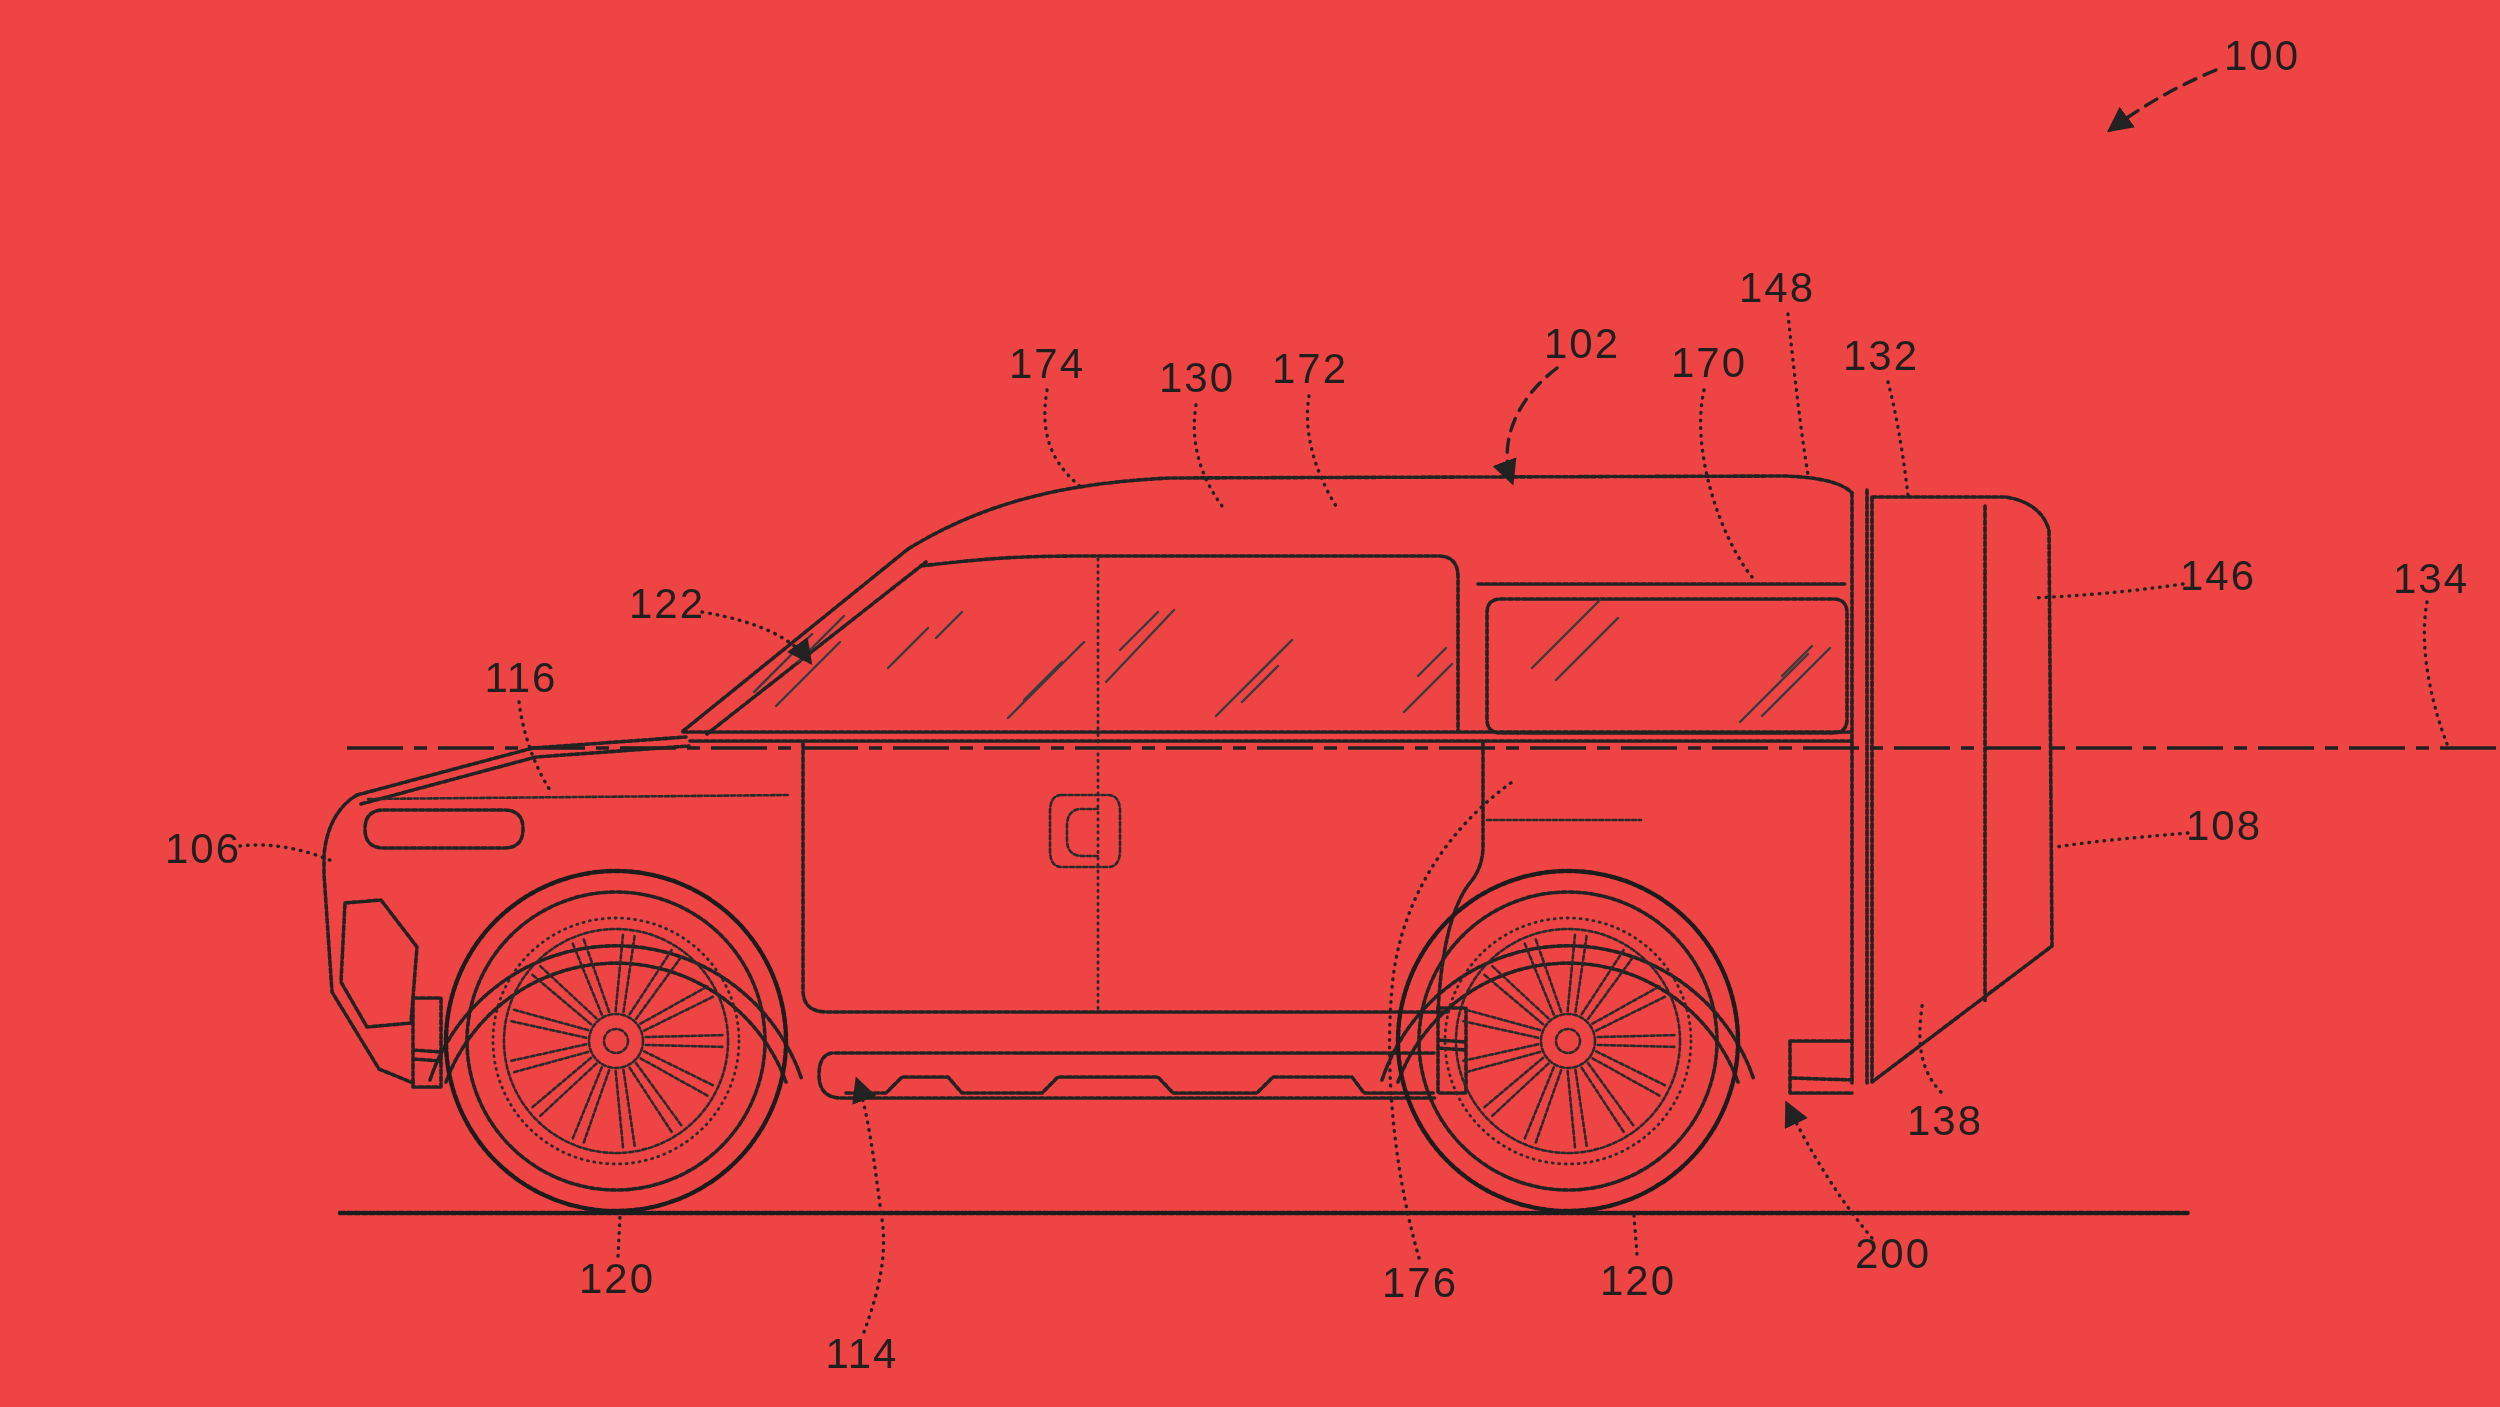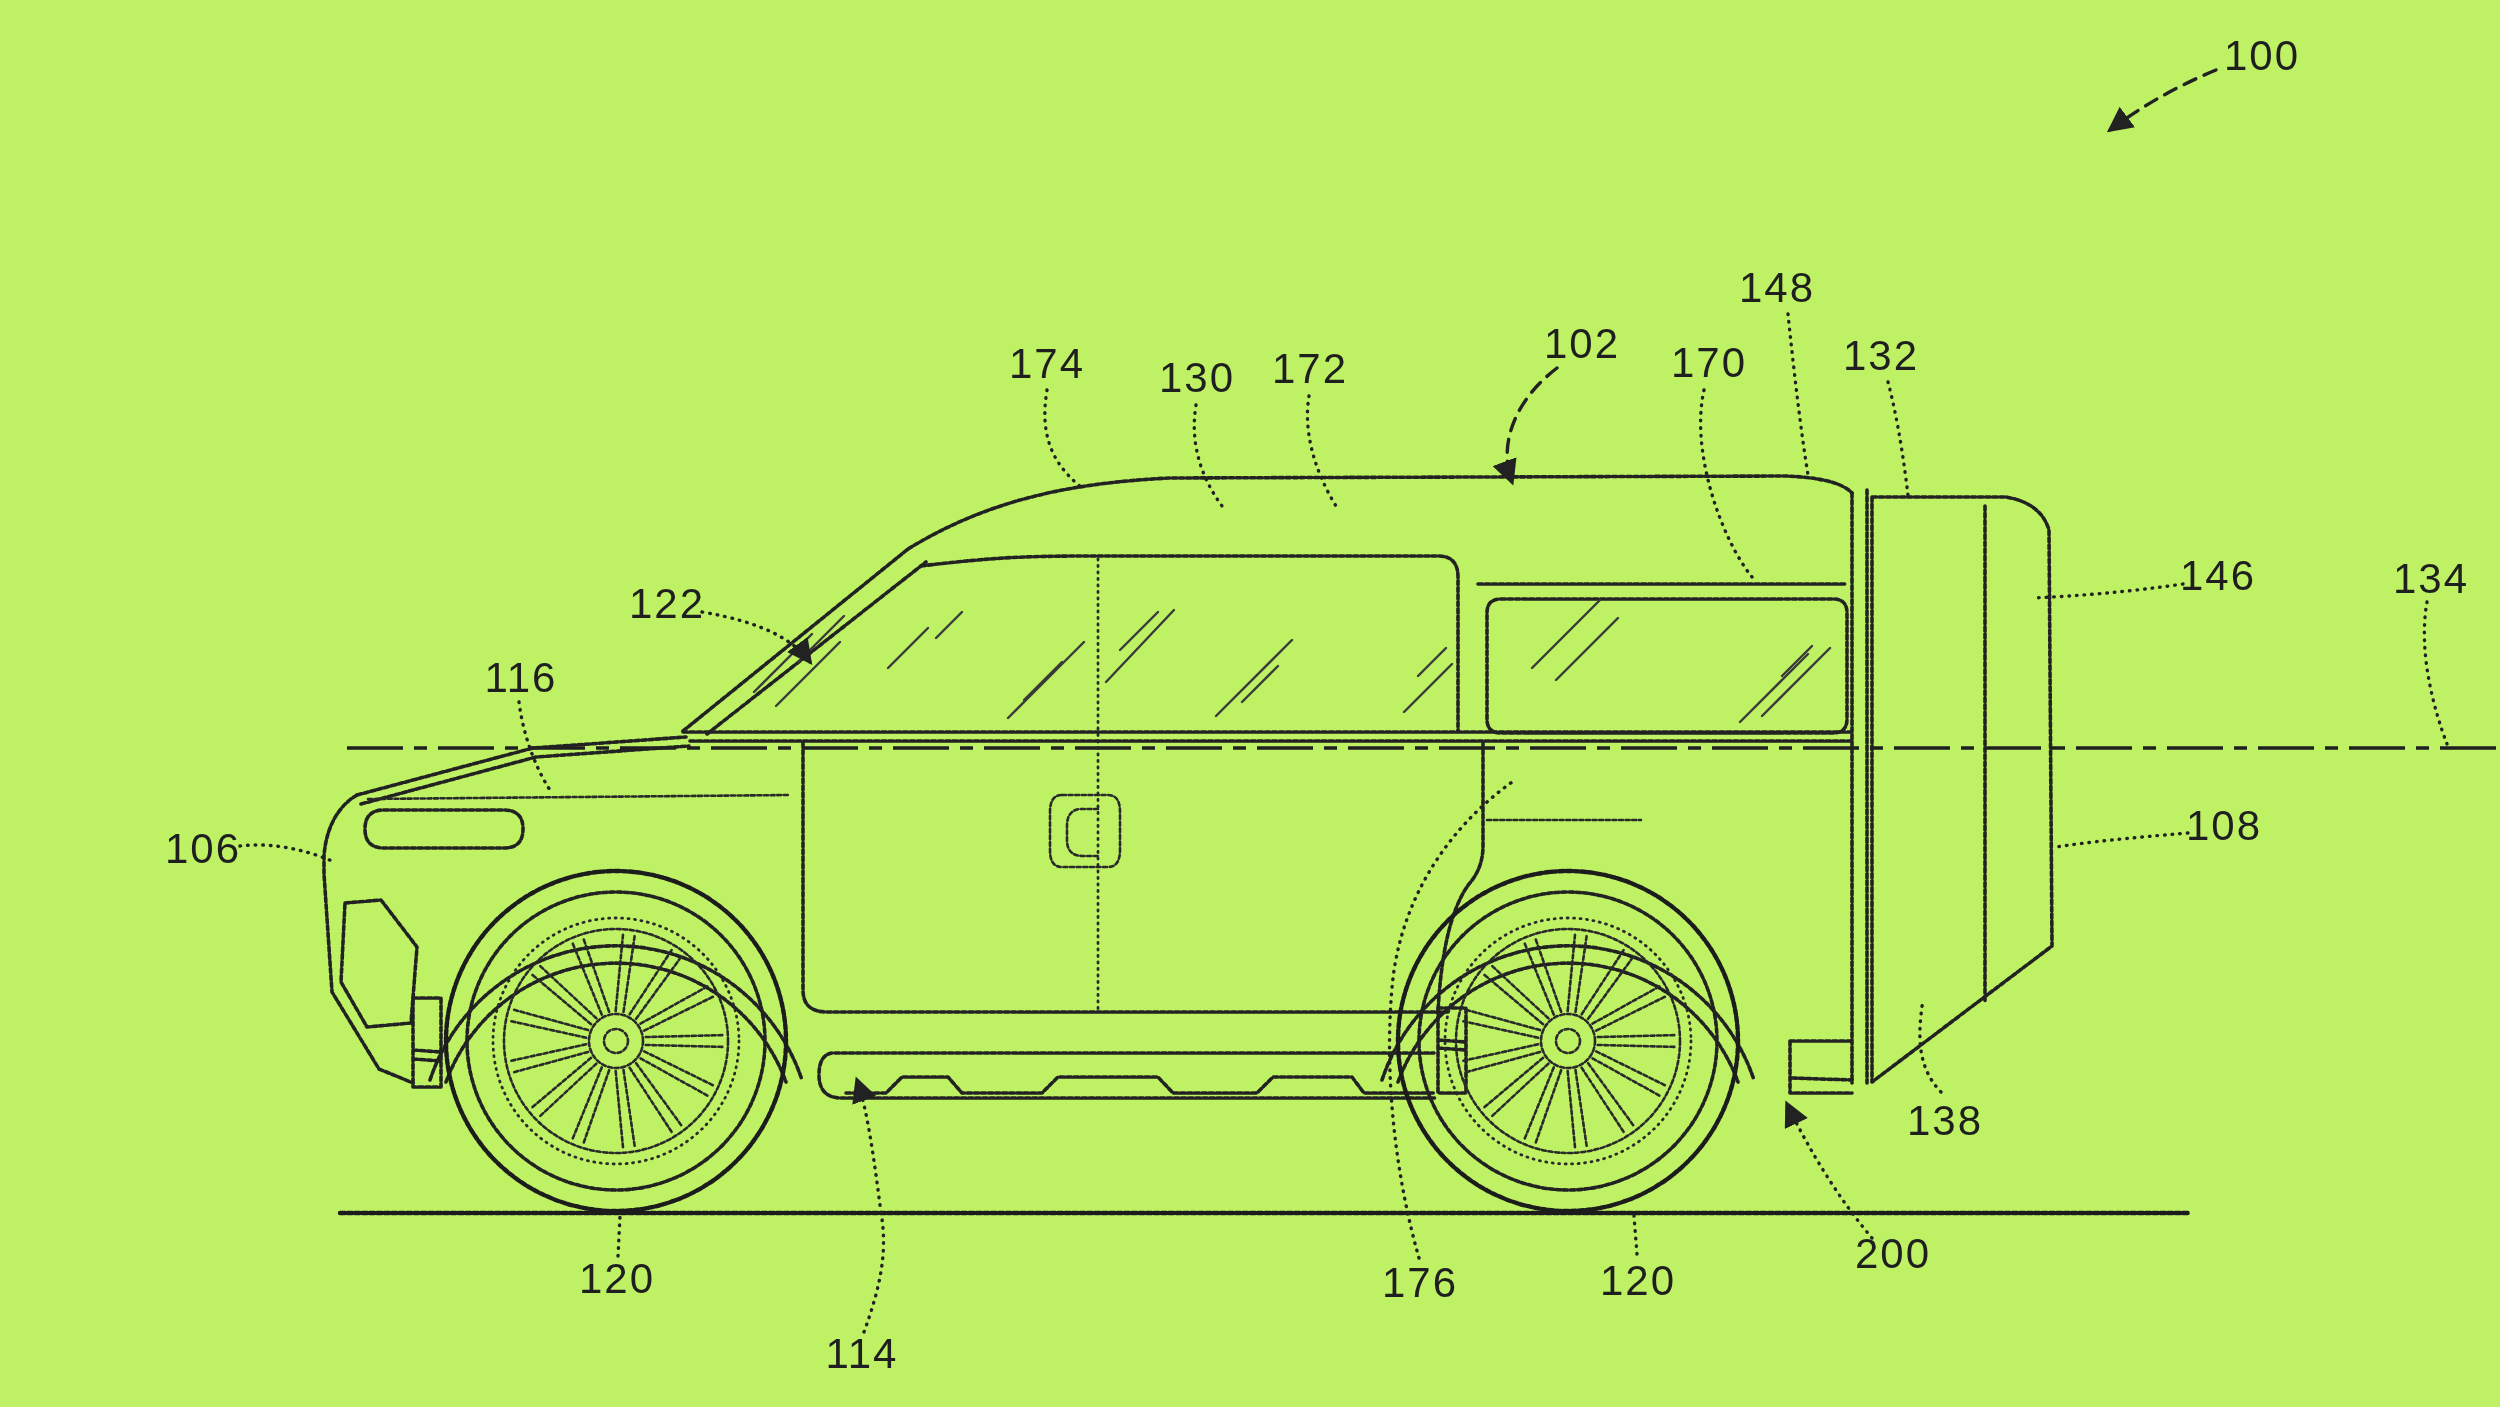--- a/index.html
+++ b/index.html
@@ -1,16 +1,16 @@
 <!DOCTYPE html>
 <html><head>
 <meta charset="utf-8">
 <style>
   html,body{margin:0;padding:0;background:#ffffff;}
-  .stage{position:relative;width:2500px;height:1407px;background:#bef264;overflow:hidden;
+  .stage{position:relative;width:2500px;height:1407px;background:#ef4444;overflow:hidden;
          font-family:"Liberation Sans", sans-serif;}
   svg{position:absolute;left:0;top:0;}
   
   .ln{fill:none;stroke:#222222;stroke-width:3.6;stroke-linecap:round;stroke-linejoin:round;
       stroke-dasharray:4.5 2.6;}
   .ln-heavy{fill:none;stroke:#1c1c1c;stroke-width:4.4;stroke-linecap:round;stroke-dasharray:5 2.4;}
   .ln-thin{fill:none;stroke:#2a2a2a;stroke-width:2.6;stroke-linecap:round;stroke-dasharray:4 2.6;}
   .ln-dotfine{fill:none;stroke:#2a2a2a;stroke-width:2.8;stroke-linecap:round;stroke-dasharray:1 5.5;}
   .ln-hatch{stroke:#3a3a3a;stroke-width:2.4;stroke-linecap:round;}
   .ld-dot{fill:none;stroke:#222222;stroke-width:3.4;stroke-linecap:round;stroke-dasharray:0.6 7;}

